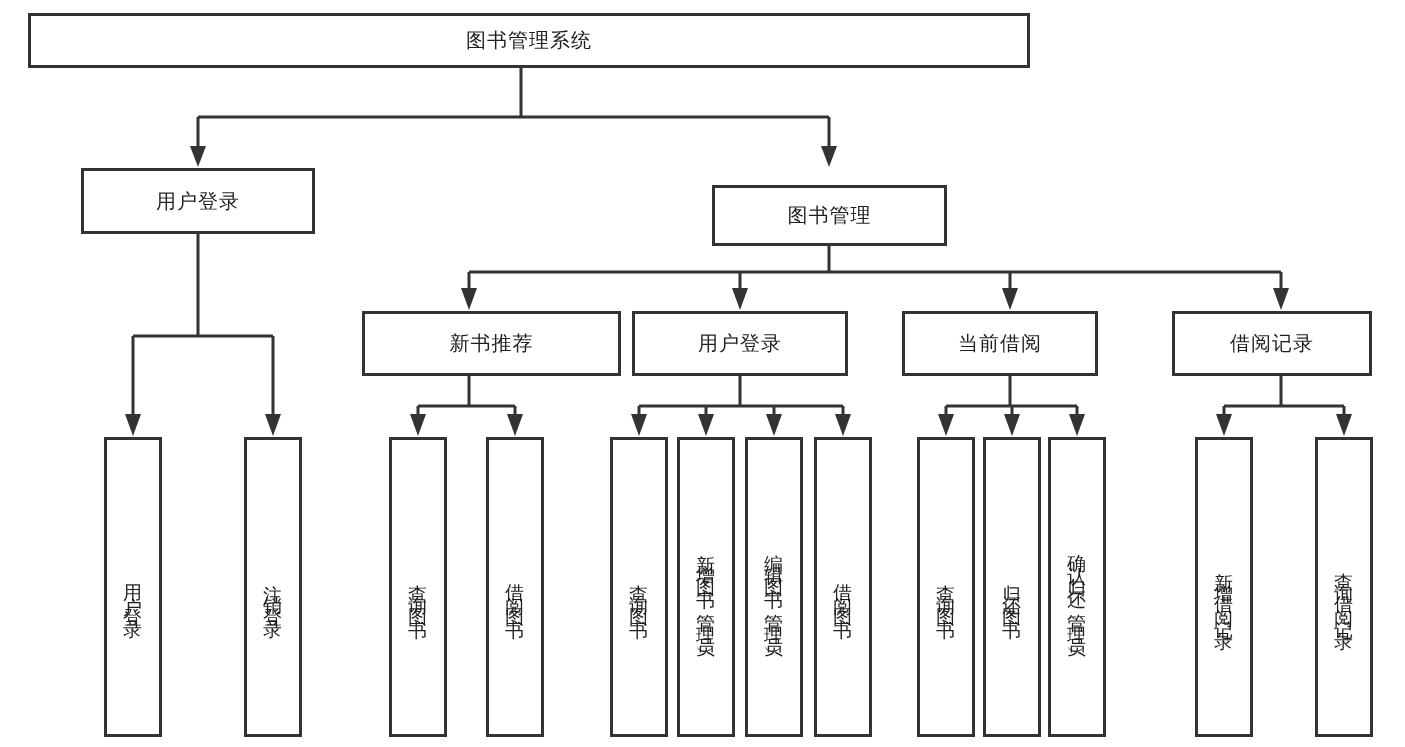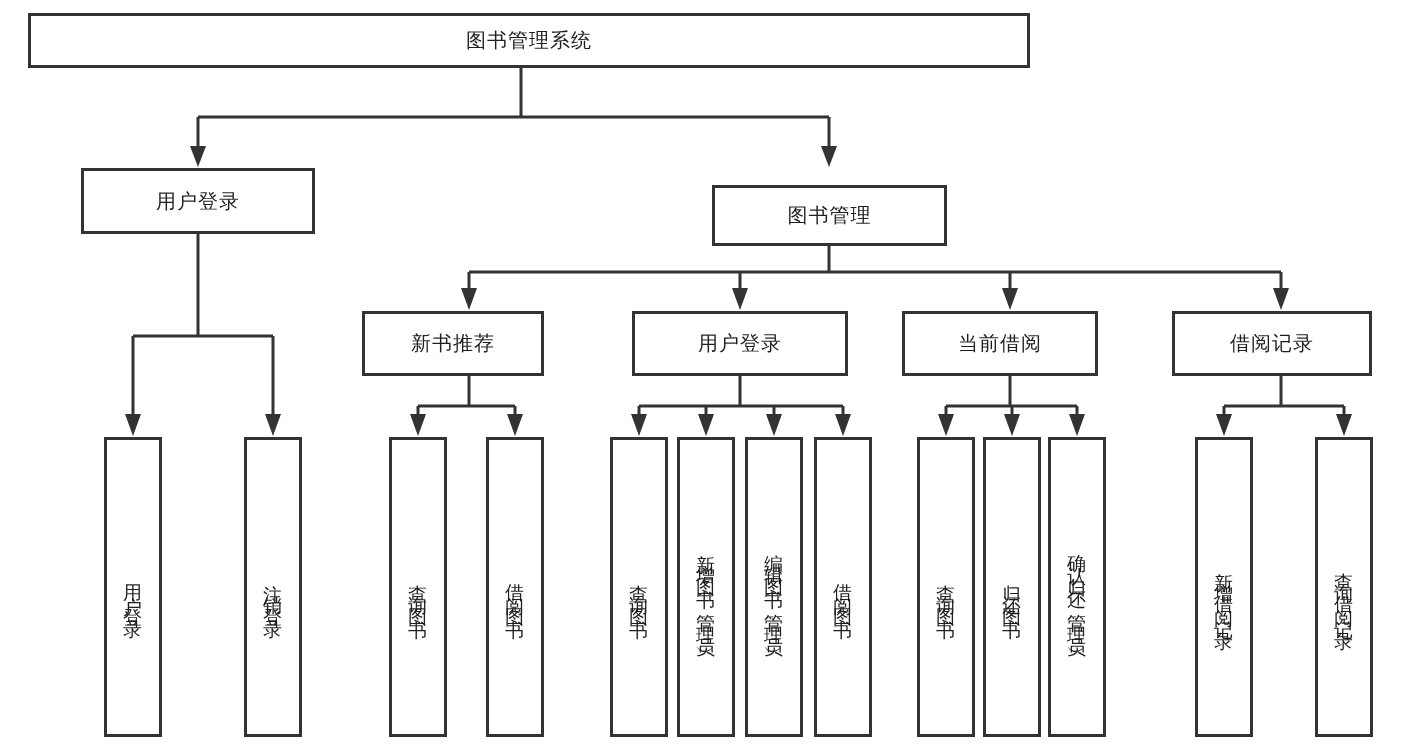--- a/index.html
+++ b/index.html
@@ -47,21 +47,21 @@
   }
   .hlabel {
     font-size: 20px;
     letter-spacing: 1px;
     white-space: nowrap;
   }
   .root-box   { left: 28px;  top: 13px;  width: 1002px; height: 55px; }
   .lvl2-a     { left: 81px;  top: 168px; width: 234px;  height: 66px; }
   .lvl2-b     { left: 712px; top: 168px; width: 235px;  height: 61px; margin-top: 17px; }
   .lvl3       { top: 311px; height: 65px; }
-  .lvl3-1 { left: 362px;  width: 182px; font-family: Liberation Mono, monospace; }
+  .lvl3-1 { left: 362px;  width: 259px; font-family: Liberation Mono, monospace; }
   .lvl3-2 { left: 632px;  width: 216px; }
   .lvl3-3 { left: 902px;  width: 196px; }
   .lvl3-4 { left: 1172px; width: 200px; }
   .leaf {
     top: 437px;
     height: 300px;
     width: 58px;
   }
   .vtext {
     writing-mode: vertical-rl;

